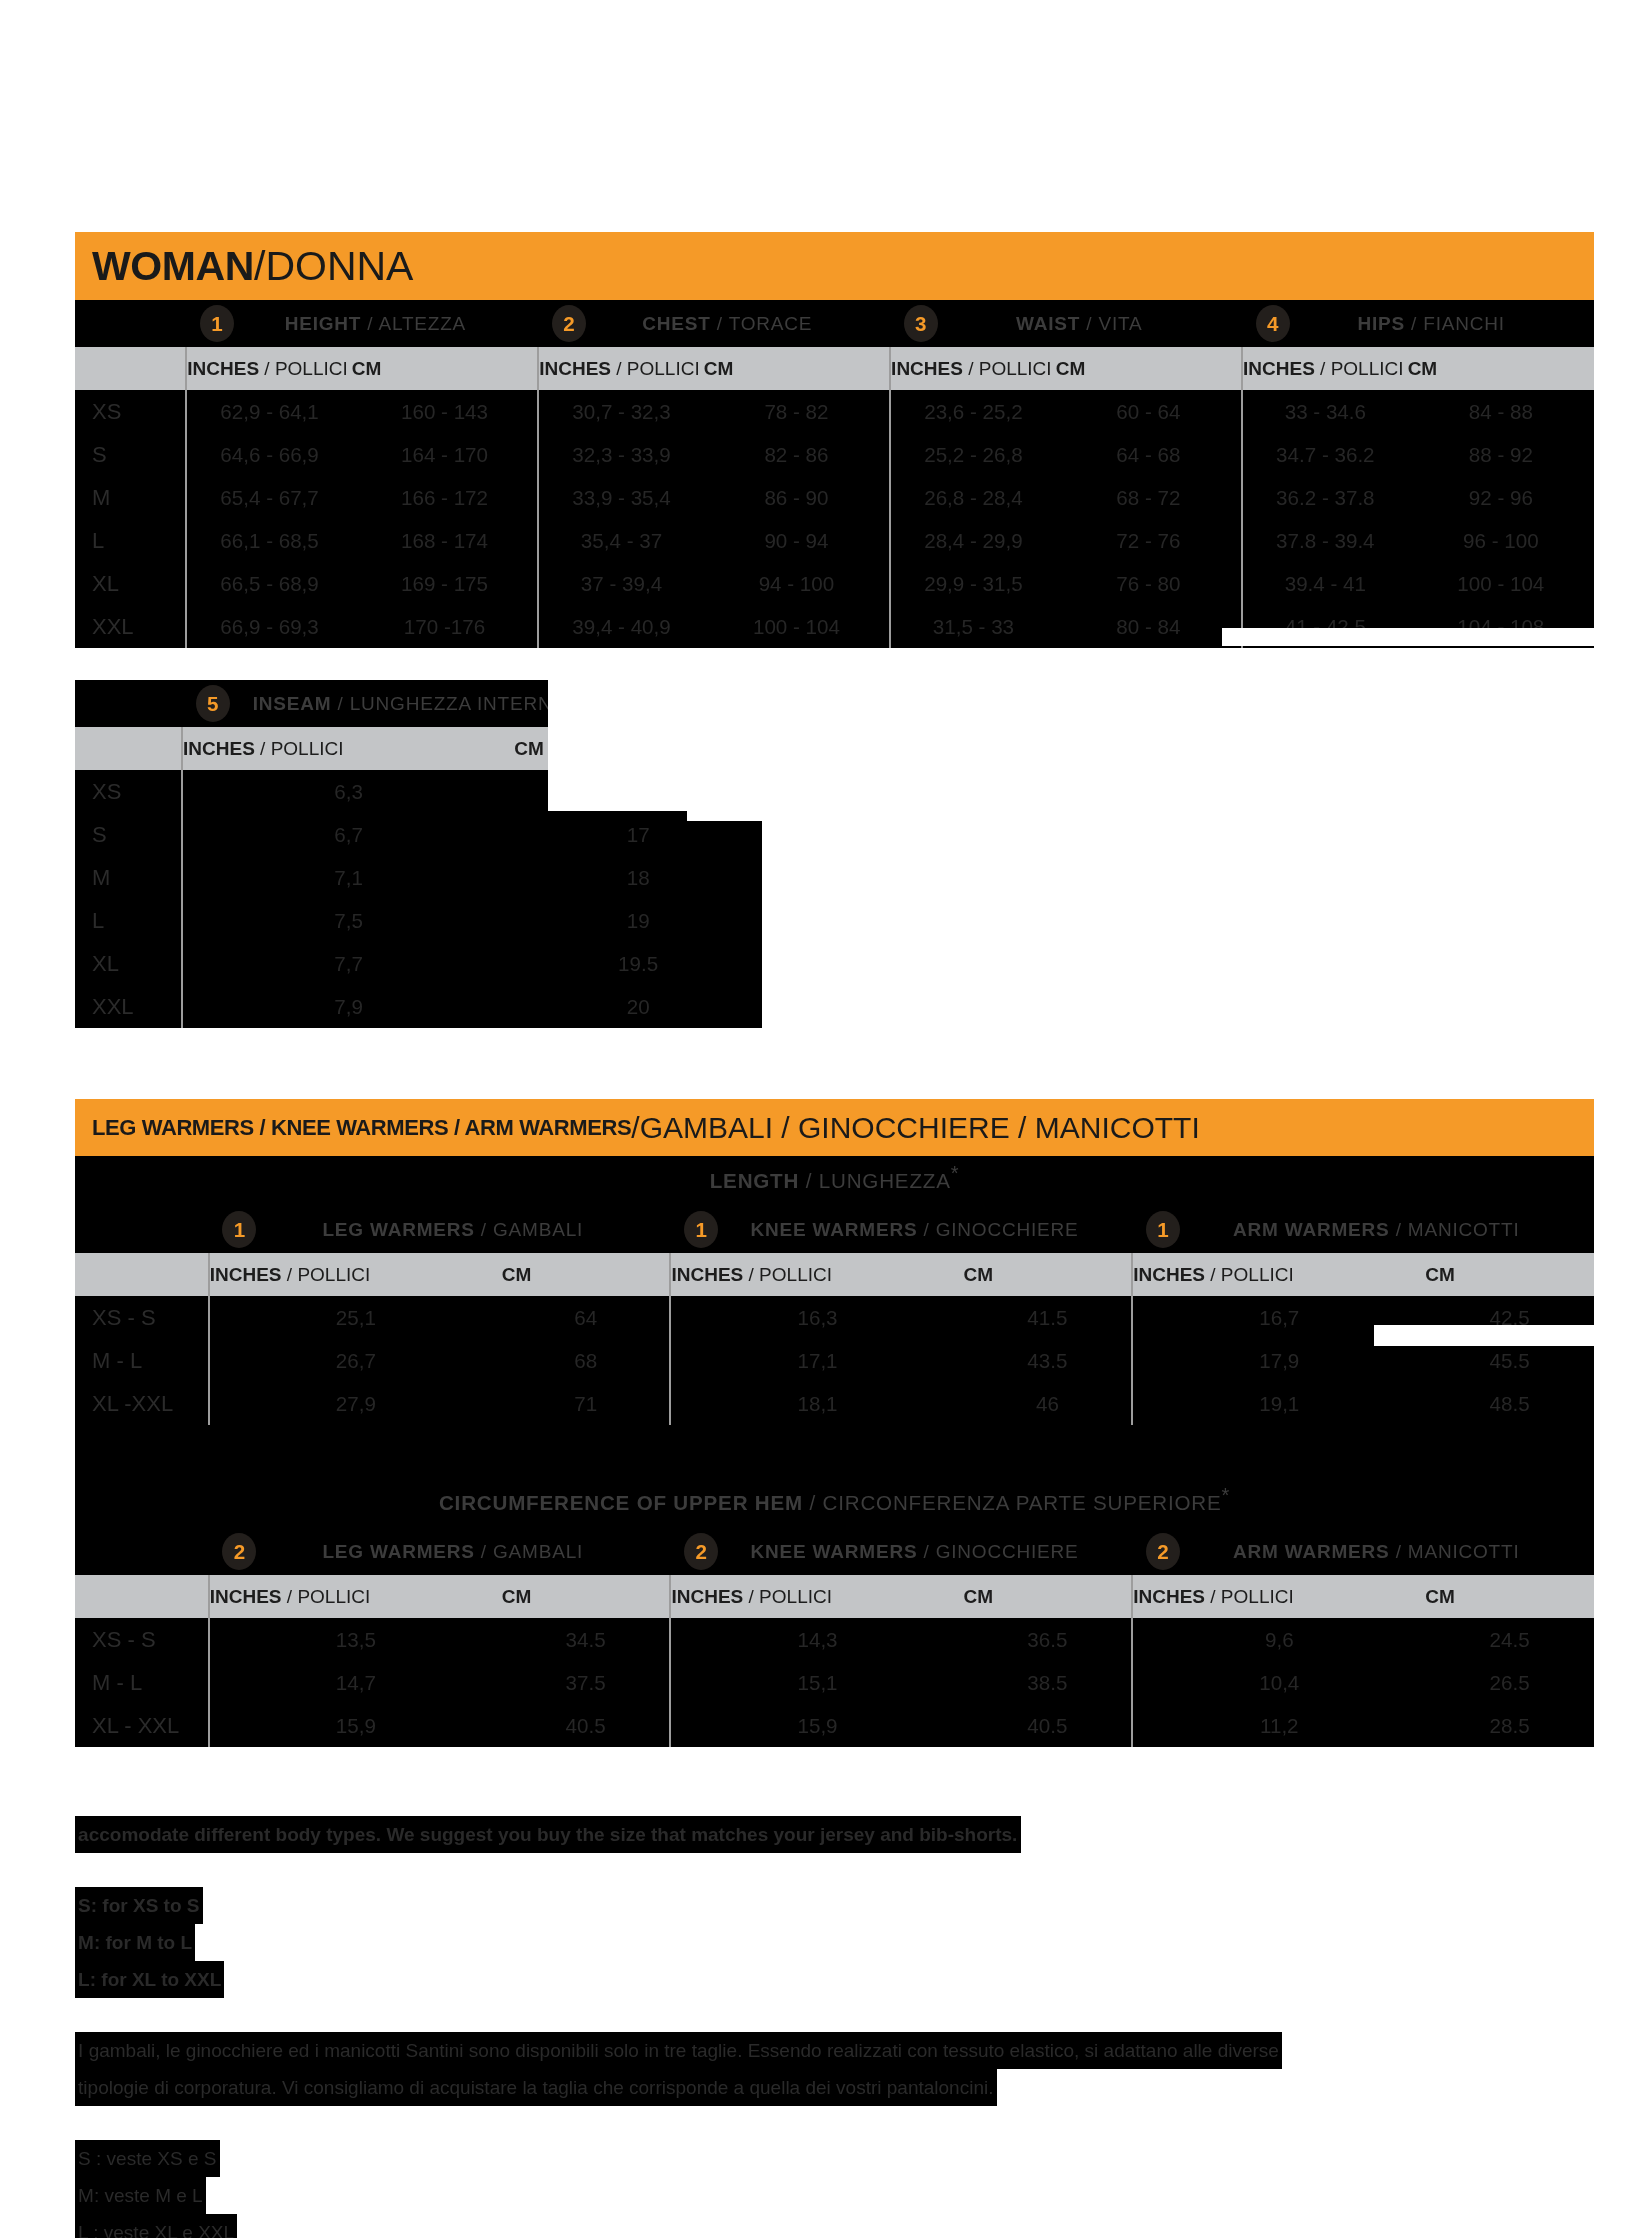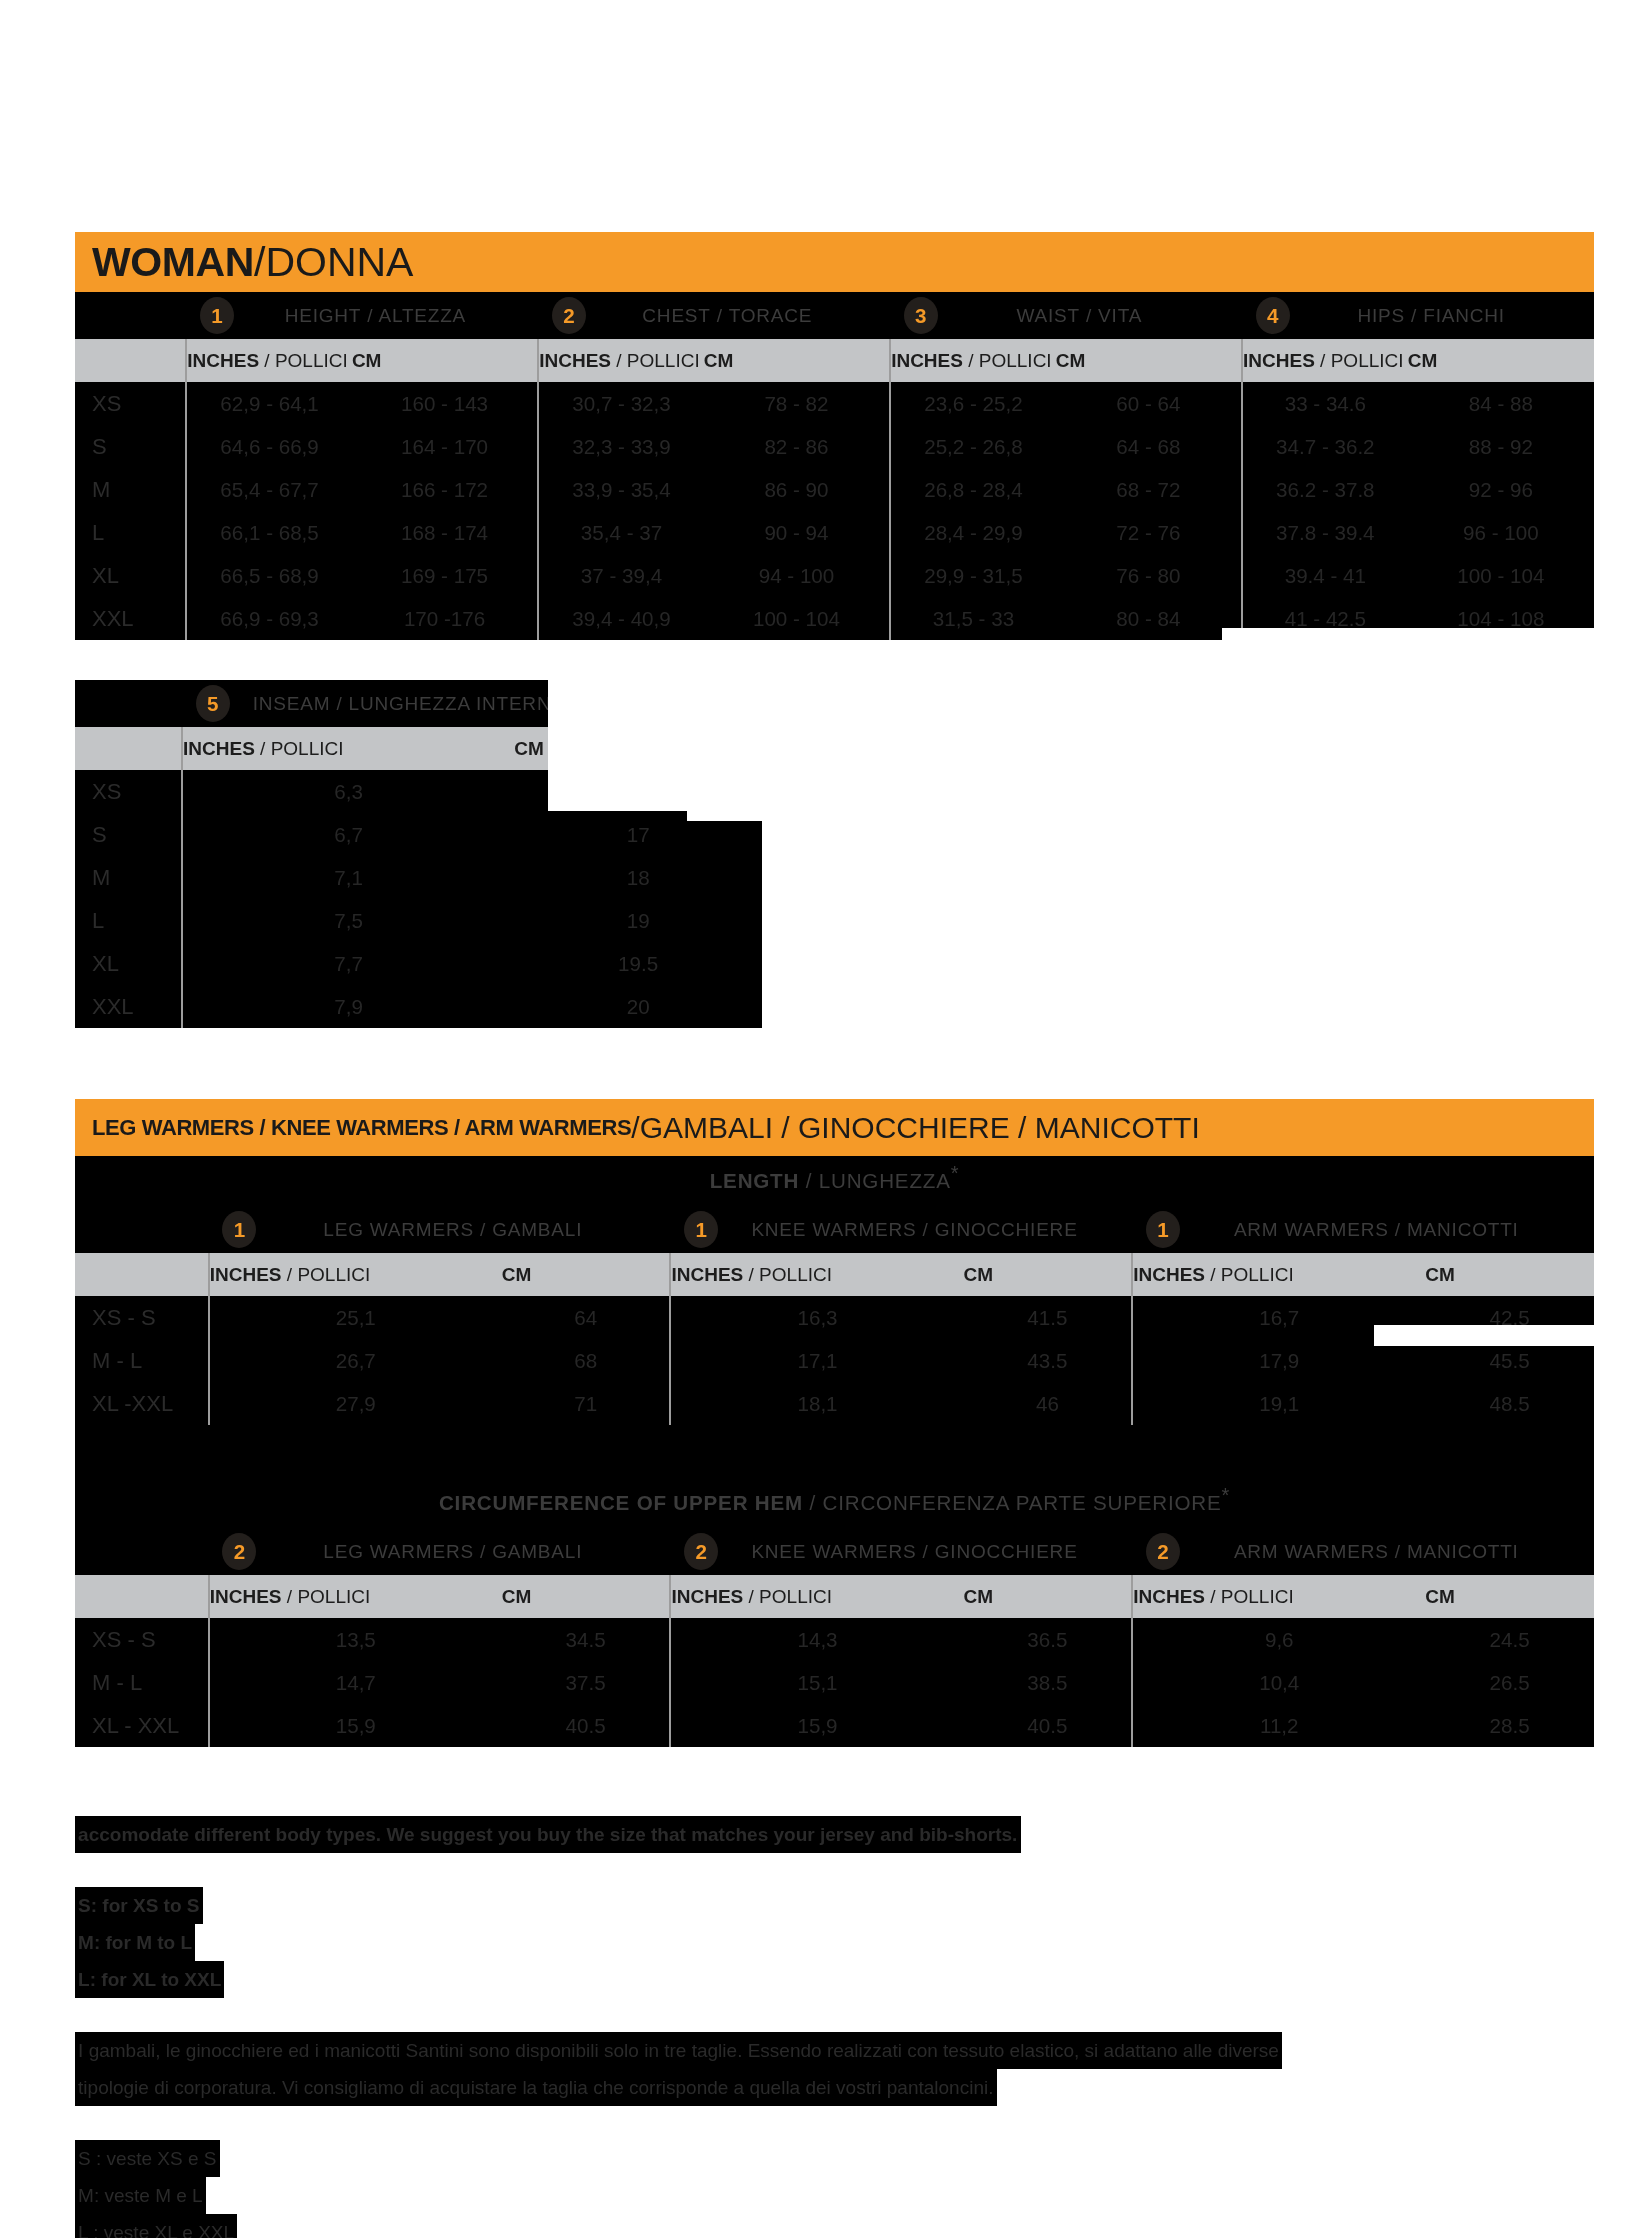--- a/index.html
+++ b/index.html
@@ -82,21 +82,21 @@
   }
   .grp-label {
     flex: 1;
     text-align: center;
     font-size: 19px;
     letter-spacing: 0.8px;
     color: #3c3c3c;
     white-space: nowrap;
     padding-right: 21.4px;
   }
-  .grp-label .b { font-weight: normal; color: #3c3c3c; }
+  .grp-label .b { font-weight: bold; color: #3c3c3c; }
   .grp-label .l { font-weight: 300; color: #3c3c3c; }
   .grp-label .star {
     font-size: 19px;
     vertical-align: super;
     line-height: 0;
   }
 
   
   .unit-cell {
     background: #c3c5c7;
@@ -130,21 +130,21 @@
     text-align: left;
     padding-left: 17px;
     font-size: 22px;
     color: #2b2b2b;
   }
   .data-cell.sep { border-left: 2.3px solid #9d9d9d; }
   .data-cell.lastrow { border-bottom: 0; }
 
   
   #woman-section { position: absolute; left: 75px; top: 232px; width: 1519px; }
-  #woman-header { height: 60px; padding-left: 17px; }
+  #woman-header { height: 68px; padding-left: 17px; }
   #woman-header .title-strong { font-size: 41px; }
   #woman-header .title-light  { font-size: 41px; }
 
   
   #inseam-section { position: absolute; left: 75px; top: 680px; width: 687px; }
 
   
   #warmers-section { position: absolute; left: 75px; top: 1099px; width: 1519px; }
   #warmers-header { height: 57px; padding-left: 17px; }
   #warmers-header .title-strong { font-size: 22px; }

